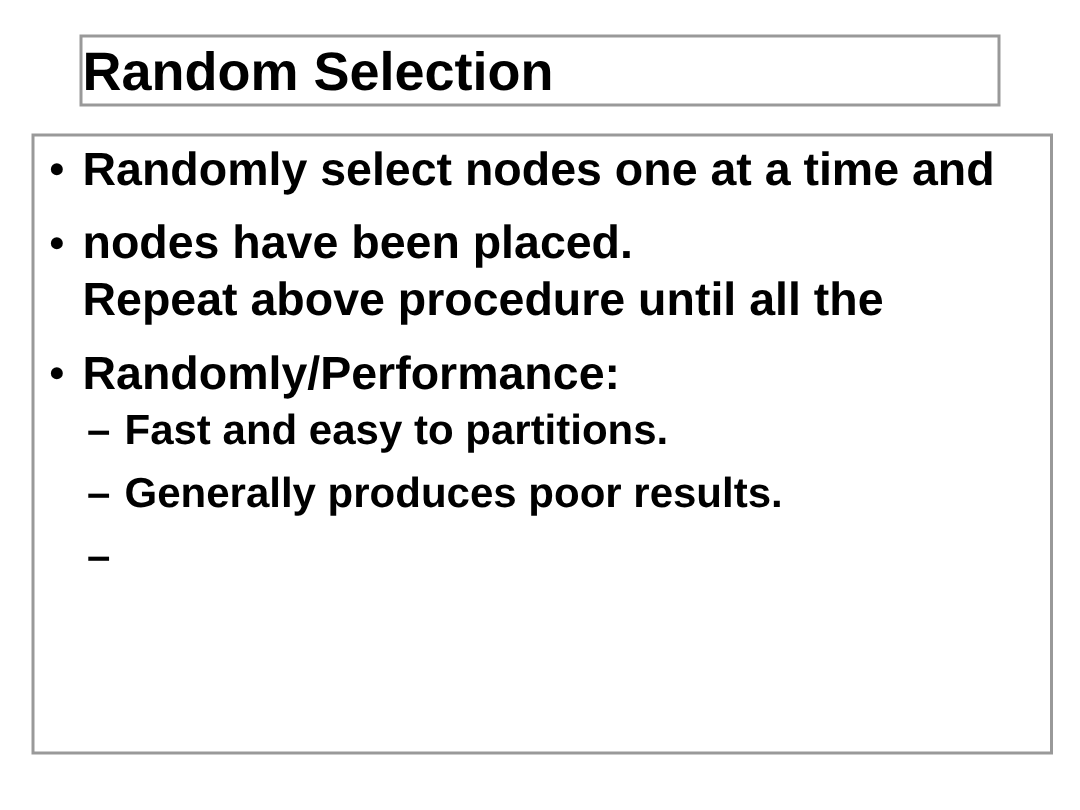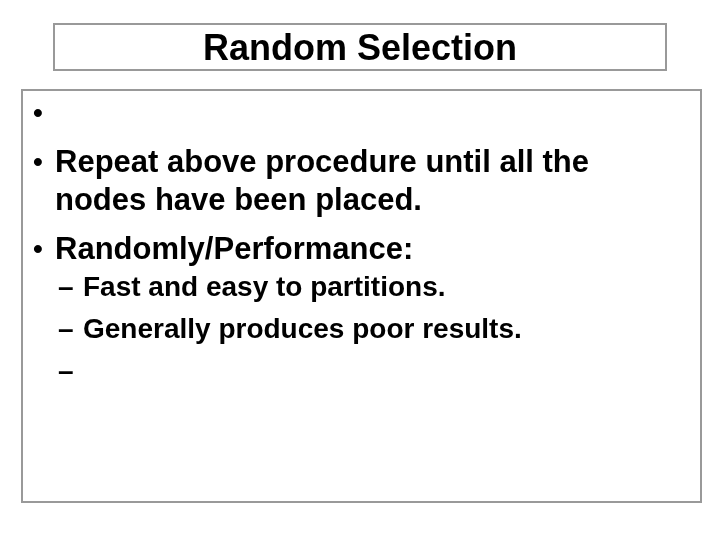--- a/index.html
+++ b/index.html
@@ -21,21 +21,20 @@
     position: absolute;
     left: 53px;
     top: 23px;
     width: 614px;
     height: 48px;
     box-sizing: border-box;
     border: 2px solid #999999;
     background: #ffffff;
     display: flex;
     align-items: center;
-    justify-content: center;
   }
   .title-text {
     font-size: 36px;
     line-height: 43px;
     white-space: nowrap;
   }
   .body-box {
     position: absolute;
     left: 21px;
     top: 89px;
@@ -88,27 +87,28 @@
 
 <div class="slide">
   <div class="title-box">
     <div class="title-text">Random Selection</div>
   </div>
   <div class="body-box">
     <div>
         <div class="bullet b1">
           <span class="marker">•</span>
           <div class="text">
+            <div class="line">Randomly select nodes one at a time and</div>
           </div>
         </div>
         <div class="bullet b1">
           <span class="marker">•</span>
           <div class="text">
+            <div class="line">nodes have been placed.</div>
             <div class="line">Repeat above procedure until all the</div>
-            <div class="line">nodes have been placed.</div>
           </div>
         </div>
         <div class="bullet b1 tight">
           <span class="marker">•</span>
           <div class="text">
             <div class="line">Randomly/Performance:</div>
           </div>
         </div>
         <div class="bullet b2">
           <span class="marker">–</span>

